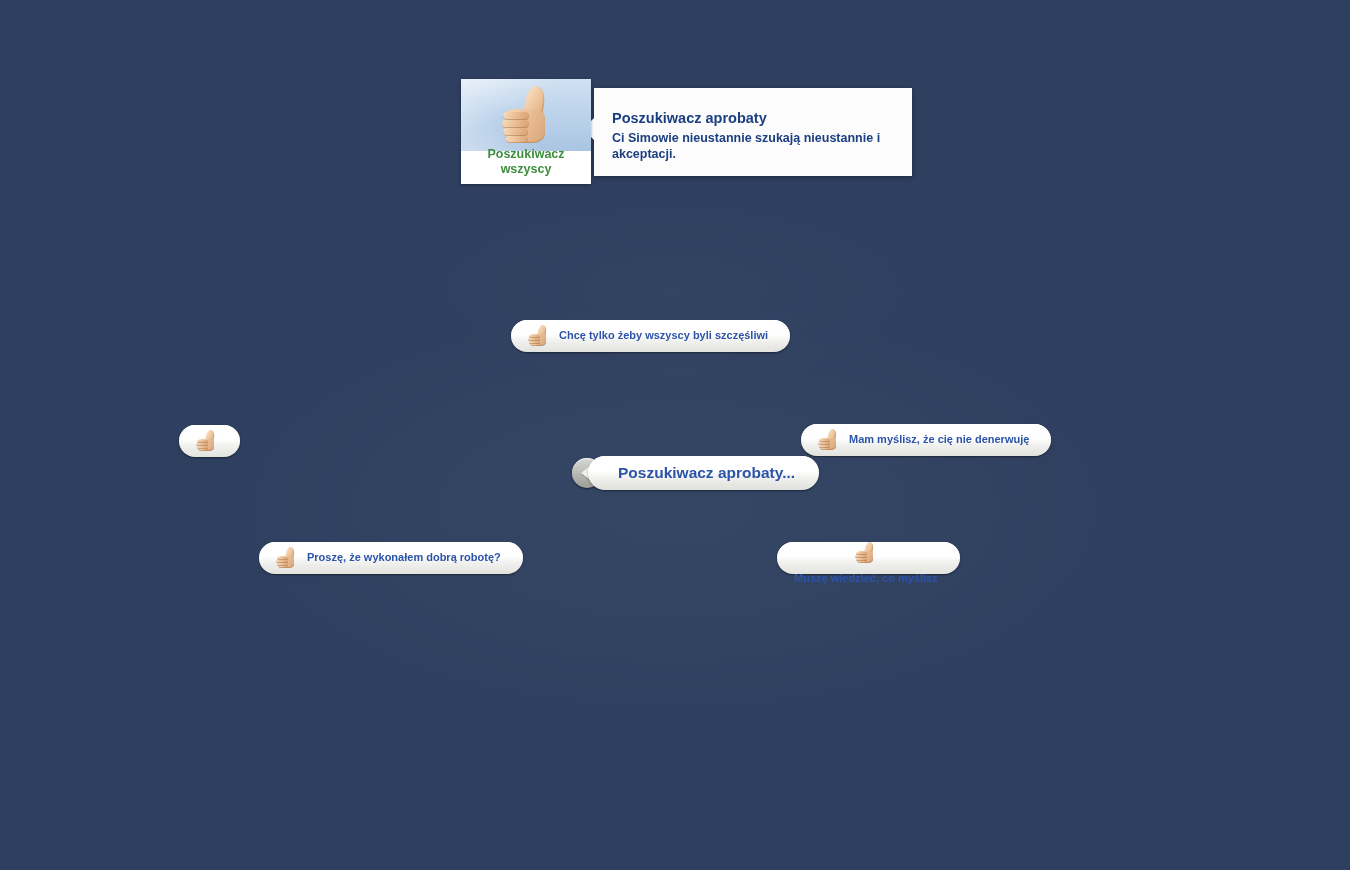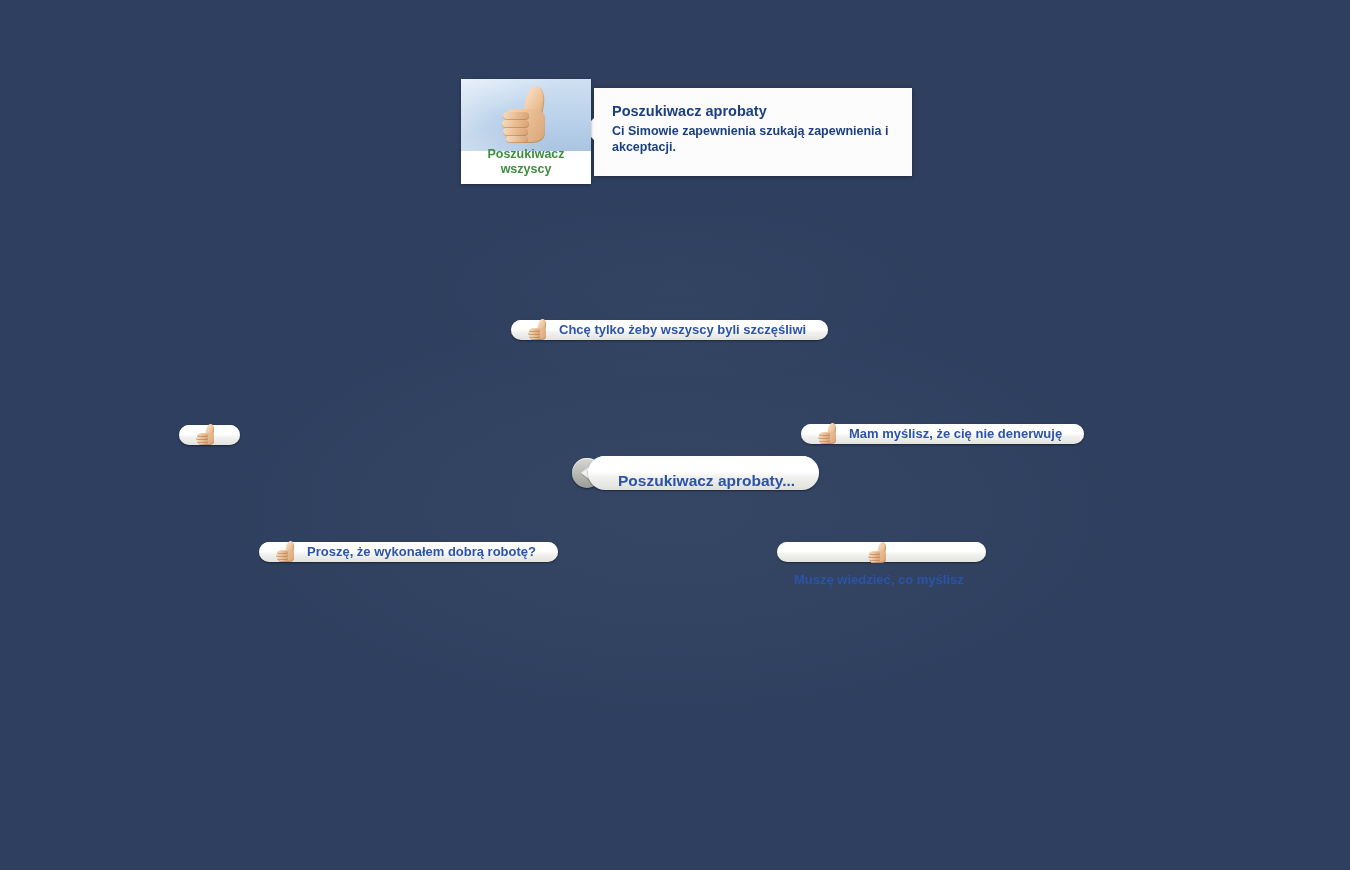--- a/index.html
+++ b/index.html
@@ -138,21 +138,21 @@
 
   
   .tooltip {
     position: absolute;
     left: 594px;
     top: 88px;
     width: 318px;
     height: 88px;
     background: #fcfcfc;
     box-shadow: 0 1px 4px rgba(0,0,0,0.35);
-    padding: 15px 16px 10px 18px;
+    padding: 22px 16px 10px 18px;
     z-index: 4;
   }
   .tooltip::before {
     content: "";
     position: absolute;
     left: -11px;
     top: 30px;
     width: 0; height: 0;
     border-top: 11px solid transparent;
     border-bottom: 11px solid transparent;
@@ -167,31 +167,31 @@
   .tooltip .tt-desc {
     color: #1c3f82;
     font-size: 12.5px;
     font-weight: 600;
     line-height: 16px;
   }
 
   
   .pill {
     position: absolute;
-    height: 20px;
+    height: 32px;
     display: flex;
     align-items: center;
     gap: 9px;
     padding: 0 22px 0 17px;
     border-radius: 16px;
     background: linear-gradient(180deg, #ffffff 0%, #ffffff 46%, #f2f2f0 62%, #e2e2de 100%);
     box-shadow: 0 1px 2px rgba(0,0,0,0.45),
                 inset 0 1px 0 rgba(255,255,255,0.95);
     color: #2b53a8;
-    font-size: 13px;
+    font-size: 11px;
     font-weight: 700;
     white-space: nowrap;
     cursor: pointer;
     user-select: none;
   }
   .pill .pill-text { line-height: 1; padding-bottom: 1px; }
 
   
   .node {
     position: absolute;
@@ -221,21 +221,21 @@
     border-bottom: 7px solid transparent;
     border-right: 9px solid #f1f1ee;
     margin-right: 3px;
     filter: drop-shadow(0 1px 0 rgba(0,0,0,0.25));
   }
   .node .node-pill {
     position: relative;
     margin-left: -14px;
     height: 34px;
     display: flex;
-    align-items: flex-end;
+    align-items: center;
     padding: 0 24px 0 30px;
     border-radius: 17px;
     background: linear-gradient(180deg, #ffffff 0%, #ffffff 46%, #f1f1ef 62%, #e0e0dc 100%);
     box-shadow: 0 1px 2px rgba(0,0,0,0.45), inset 0 1px 0 rgba(255,255,255,0.95);
     color: #2b53a8;
     font-size: 15.5px;
     font-weight: 700;
     white-space: nowrap;
     cursor: pointer;
     user-select: none;
@@ -261,21 +261,21 @@
   <div class="label">
     <span>
       <span>Poszukiwacz</span><br>
       <span>wszyscy</span>
     </span>
   </div>
 </div>
 
 <div class="tooltip">
   <div class="tt-title">Poszukiwacz aprobaty</div>
-  <div class="tt-desc">Ci Simowie zapewnienia szukają zapewnienia i akceptacji.</div>
+  <div class="tt-desc">Ci Simowie nieustannie szukają nieustannie i akceptacji.</div>
 </div>
 
 <div id="pill-layer">
     <div class="pill" style="left: 511px; top: 320px;">
       <span class="thumb thumb-sm">
         <span class="up"></span>
         <span class="palm"></span>
         <span class="digit d1"></span>
         <span class="digit d2"></span>
         <span class="digit d3"></span>

